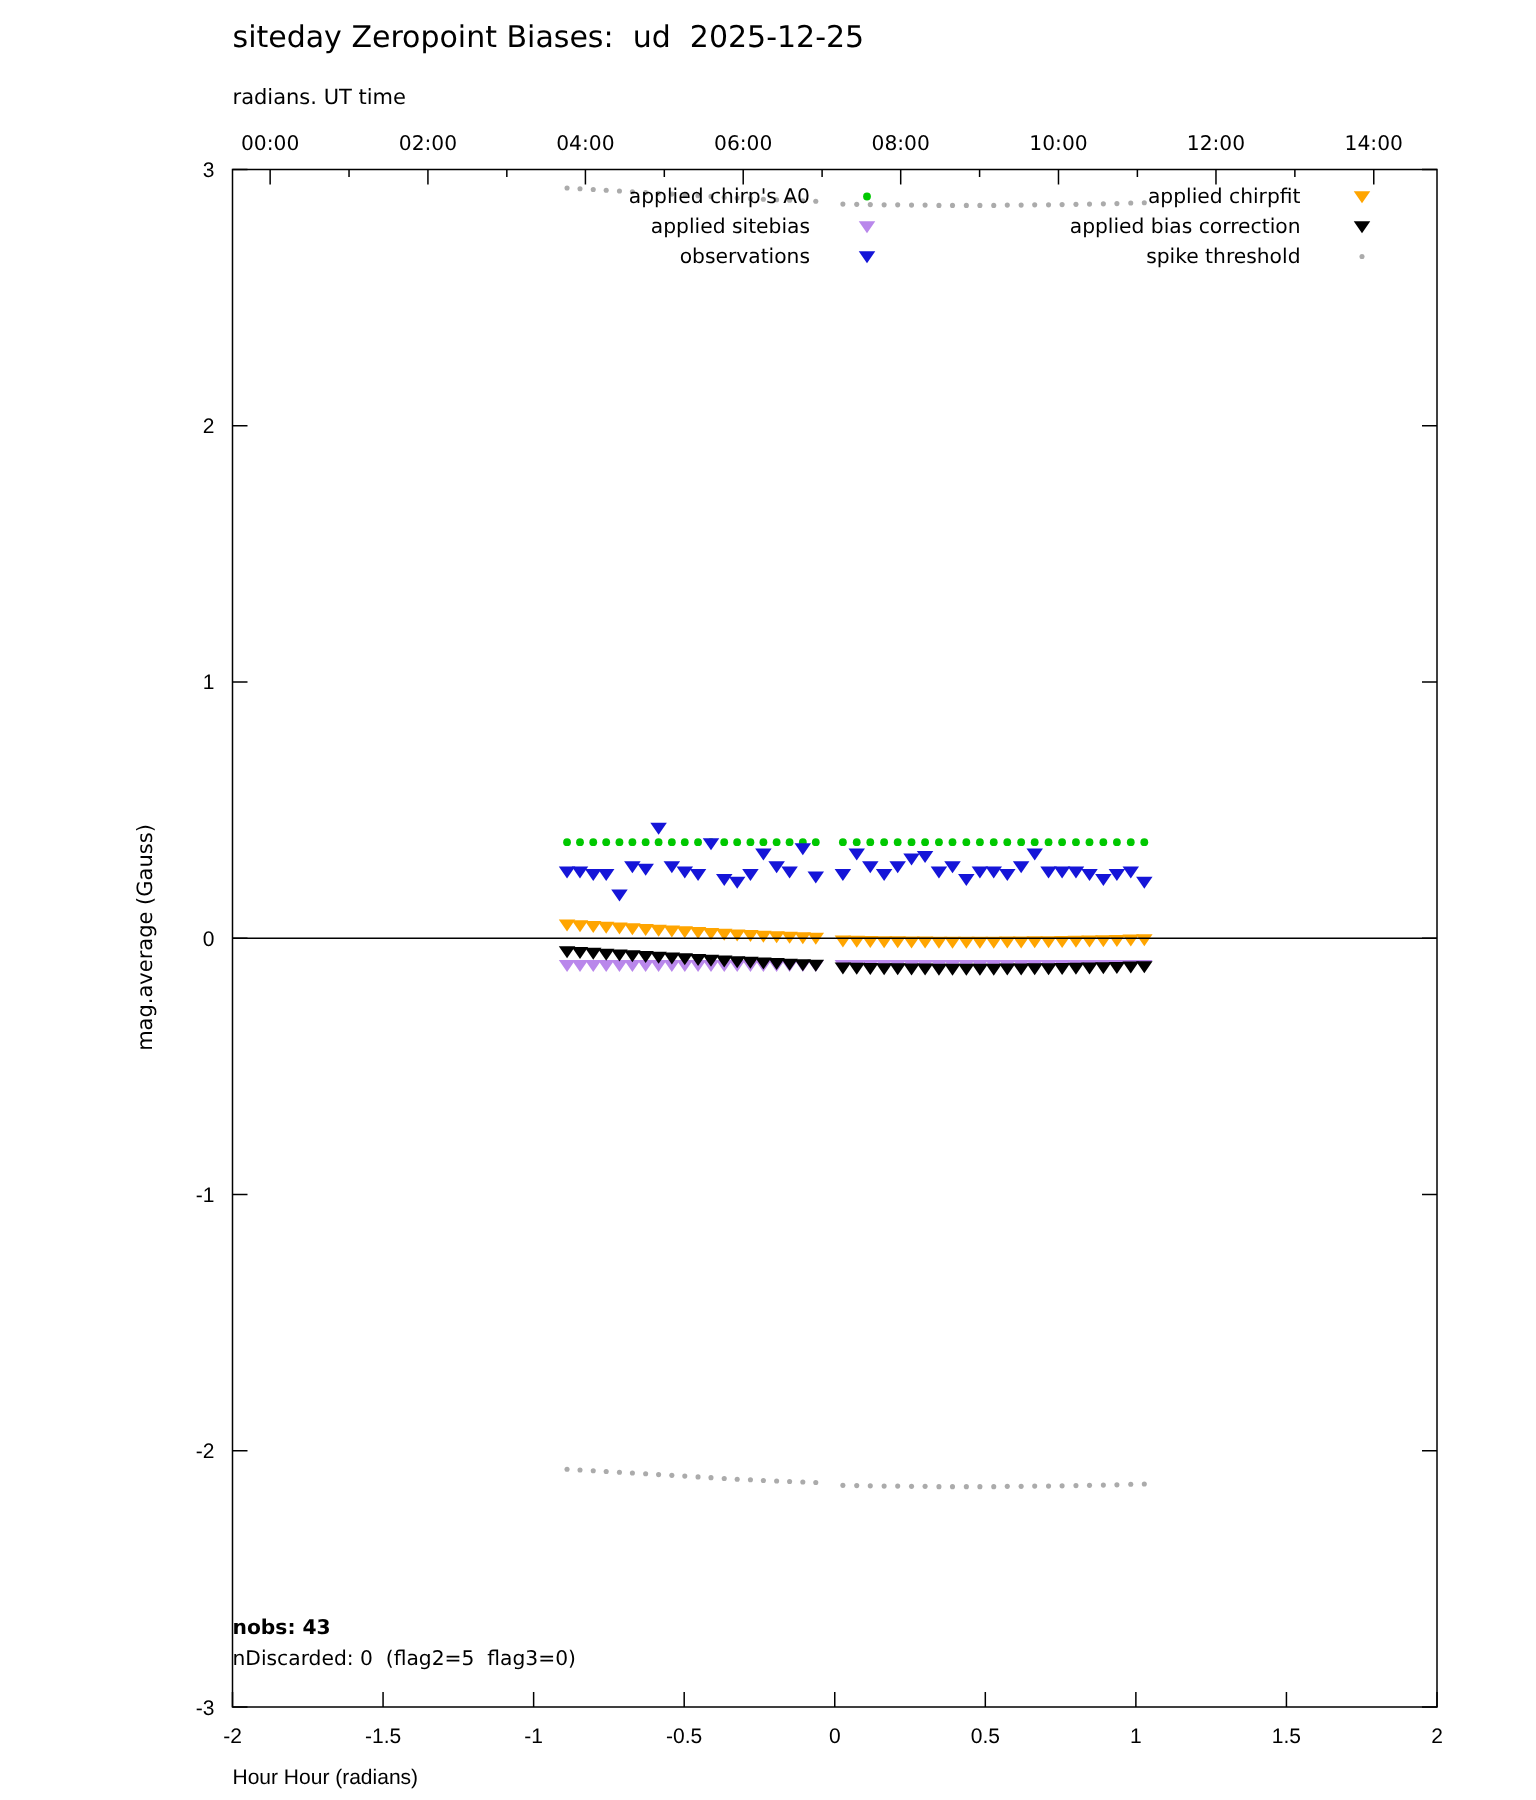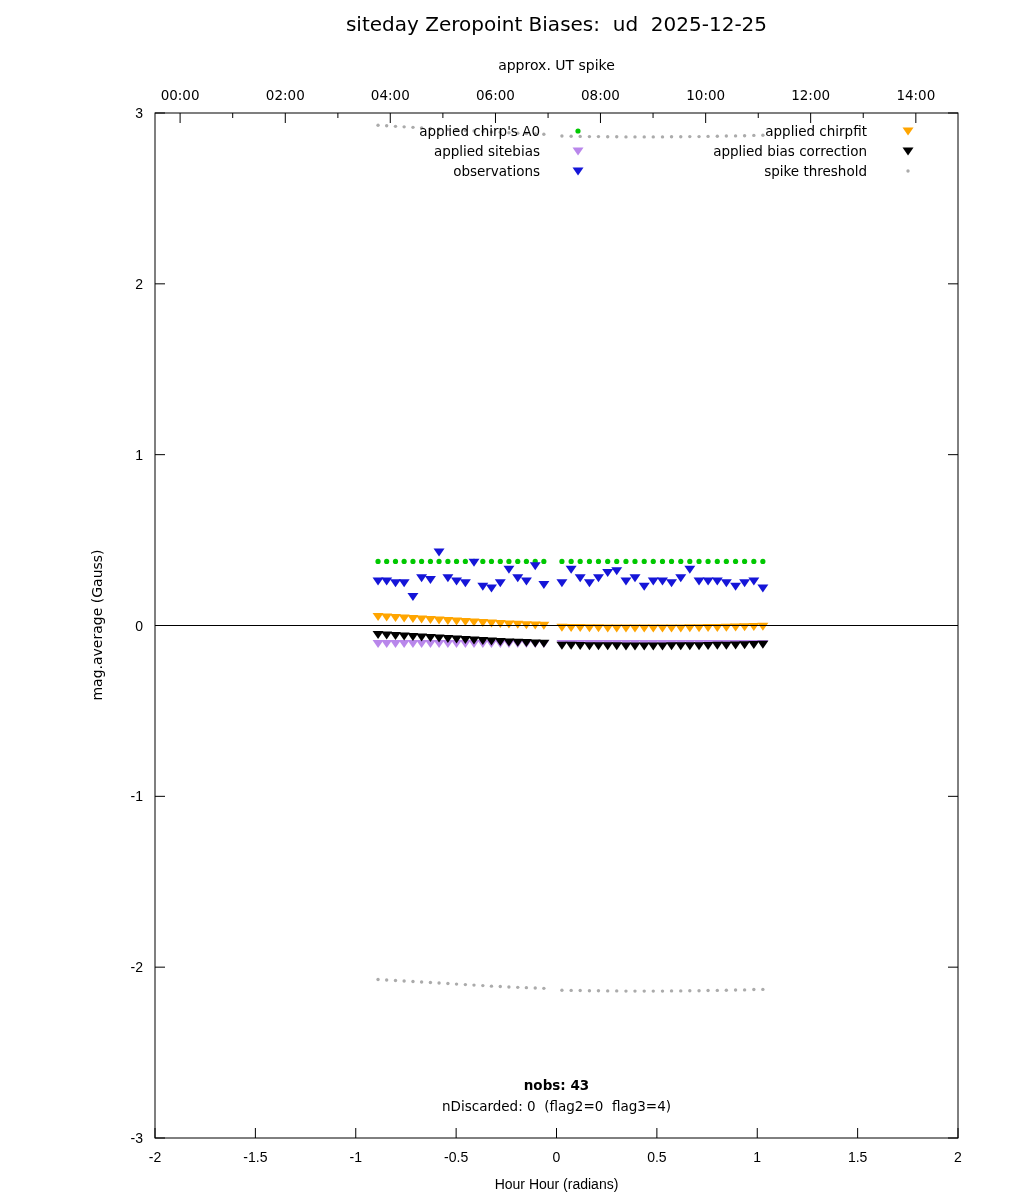--- a/index.html
+++ b/index.html
@@ -2,21 +2,21 @@
 <html><head>
 <meta charset="utf-8">
 <style>
   html,body { margin:0; padding:0; background:#ffffff; }
   #canvas {
     position:relative; width:1024px; height:1200px; background:#ffffff;
     overflow:hidden; font-family:"DejaVu Sans", sans-serif; color:#000;
   }
   #plot-svg { position:absolute; left:0; top:0; }
   .overlay { position:absolute; white-space:pre; color:#000; }
-  .centered { left:155px; width:803px; text-align:center; }
+  .centered { left:155px; width:803px; text-align:left; }
   #chart-title    { top:12px;  font-size:20px; }
   #ut-axis-title  { top:57px;  font-size:14px; }
   #x-axis-title   { top:1176px; font-size:14px; font-family:"Liberation Sans", sans-serif; }
   #nobs-line      { top:1077px; font-size:13.5px;font-weight:bold; }
   #ndisc-line     { top:1098px; font-size:13.5px; }
   #y-axis-title {
     left:97px; top:625px; font-size:14px; white-space:nowrap;
     transform:translate(-50%,-50%) rotate(-90deg);
   }
 </style>
@@ -432,18 +432,18 @@
           <polygon fill="#1515d8" points="572.5,167.5 583.5,167.5 578,175.5"></polygon>
         </g>
         <g>
           <text x="867" y="175.5" text-anchor="end" font-size="13.5px" font-family="DejaVu Sans, sans-serif">spike threshold</text>
           <circle fill="#ababab" cx="908" cy="171" r="1.7"></circle>
         </g>
       </g>
     </svg>
 
   <div id="chart-title" class="overlay centered">siteday Zeropoint Biases:  ud  2025-12-25</div>
-  <div id="ut-axis-title" class="overlay centered">approx. UT spike</div>
+  <div id="ut-axis-title" class="overlay centered">radians. UT time</div>
   <div id="y-axis-title" class="overlay">mag.average (Gauss)</div>
   <div id="nobs-line" class="overlay centered">nobs: 43</div>
-  <div id="ndisc-line" class="overlay centered">nDiscarded: 0  (flag2=0  flag3=4)</div>
+  <div id="ndisc-line" class="overlay centered">nDiscarded: 0  (flag2=5  flag3=0)</div>
   <div id="x-axis-title" class="overlay centered">Hour Hour (radians)</div>
 </div>
 
 </body></html>

